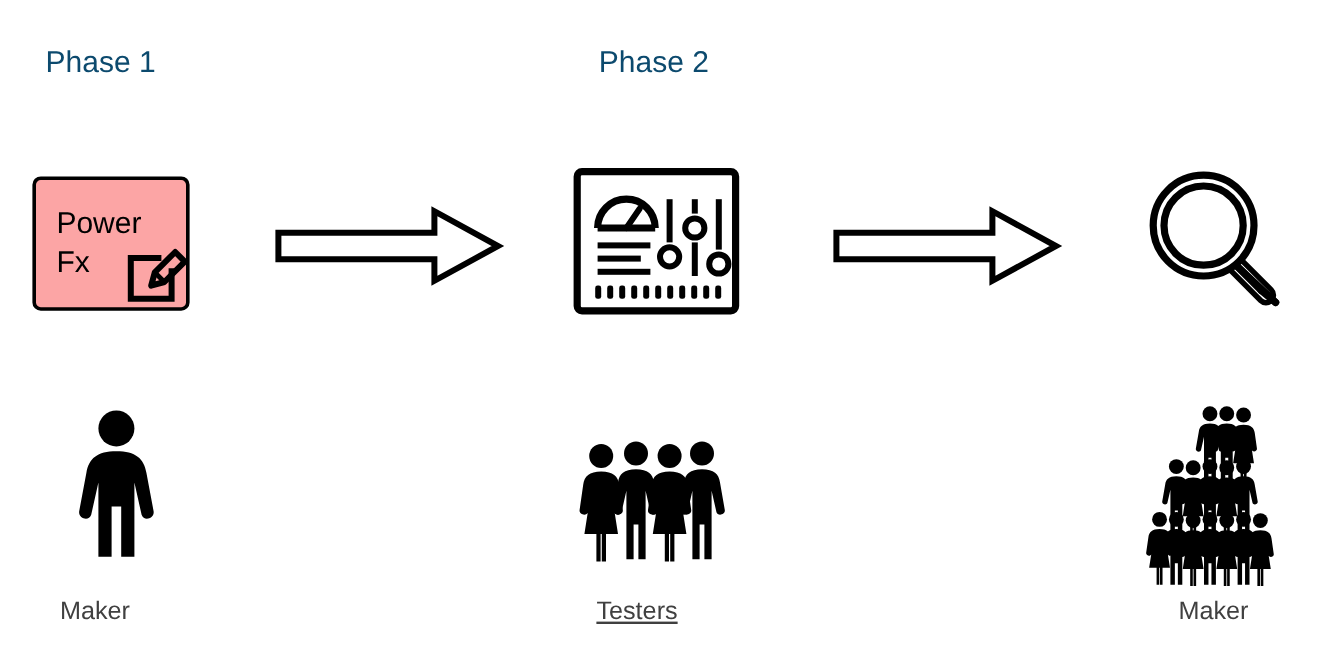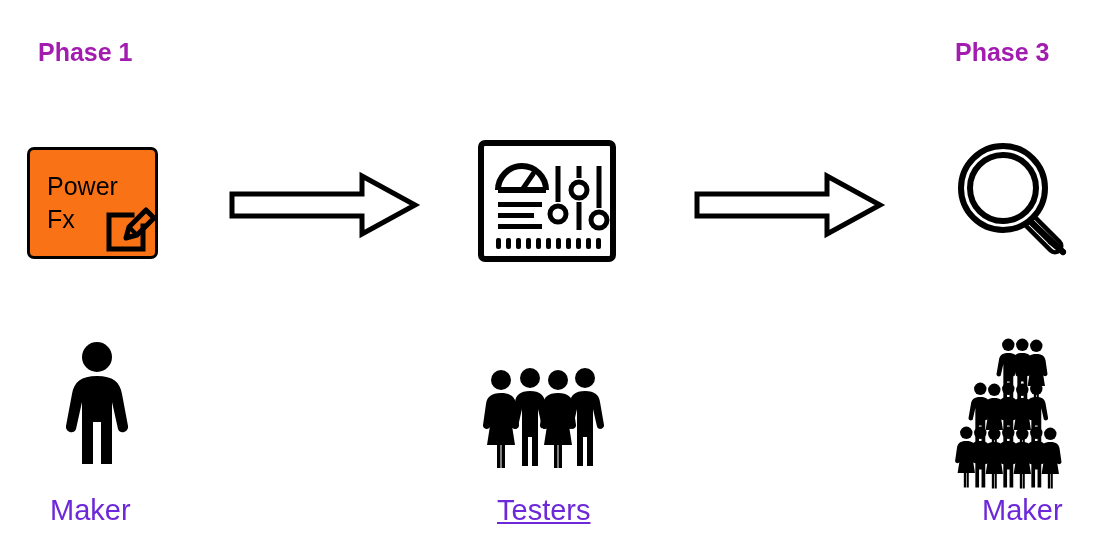--- a/index.html
+++ b/index.html
@@ -18,44 +18,44 @@
 
   .canvas {
     position: relative;
     width: 1105px;
     height: 558px;
   }
 
   
   .phase-title {
     position: absolute;
-    font-weight: bold;
+    font-weight: normal;
     font-size: 25px;
     line-height: 30px;
-    color: #a21caf;
+    color: #0c4a6e;
     white-space: nowrap;
   }
   #phase-title-1 { left: 38px;  top: 37px; }
   #phase-title-2 { left: 499px; top: 37px; }
   #phase-title-3 { left: 955px; top: 37px; }
 
   
   .artifact {
     position: absolute;
   }
 
   
   #powerfx-card {
     left: 27px;
     top: 147px;
     width: 131px;
     height: 112px;
     border: 3px solid #000000;
     border-radius: 7px;
-    background: #f97316;
+    background: #fca5a5;
     box-sizing: border-box;
   }
   #powerfx-text {
     position: absolute;
     left: 17px;
     top: 20px;
     font-size: 25px;
     line-height: 33px;
     font-family: "Liberation Sans", sans-serif;
     color: #000000;
@@ -97,39 +97,39 @@
   .people {
     position: absolute;
   }
   #maker-icon   { left: 58px;  top: 340px; width: 78px;  height: 128px; }
   #testers-icon { left: 484px; top: 365px; width: 118px; height: 103px; }
   #users-icon   { left: 965px; top: 338px; width: 108px; height: 130px; }
 
   
   .people-label {
     position: absolute;
-    font-size: 29px;
+    font-size: 21px;
     line-height: 30px;
-    color: #6d28d9;
+    color: #404040;
     white-space: nowrap;
     text-align: center;
   }
   #label-maker   { left: 50px;  top: 495px; }
   #label-testers { left: 497px; top: 495px; text-decoration: underline; }
   #label-users   { left: 982px; top: 495px; }
 
   svg { display: block; overflow: visible; }
 </style>
 </head>
 <body>
 
 <div class="canvas">
 
   <div class="phase-title" id="phase-title-1">Phase 1</div>
-  <div class="phase-title" id="phase-title-3">Phase 3</div>
+  <div class="phase-title" id="phase-title-2">Phase 2</div>
 
   <div class="artifact" id="powerfx-card">
     <div id="powerfx-text">Power
 Fx</div>
     <div id="powerfx-edit-icon">
       <svg width="56" height="56" viewBox="0 0 56 56">
 
         <path d="M41 28 L41 51 L7 51 L7 17 L30 17" fill="none" stroke="#000" stroke-width="5" stroke-linecap="square" stroke-linejoin="miter"></path>
 
         <path d="M24 40 L27 29 L44 12 L52 20 L35 37 Z" fill="none" stroke="#000" stroke-width="5" stroke-linejoin="round"></path>

